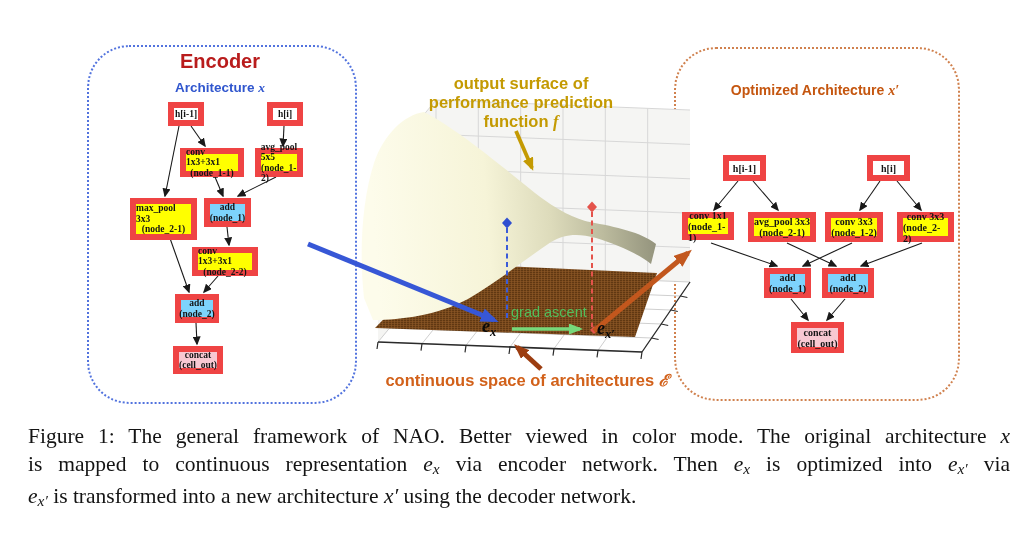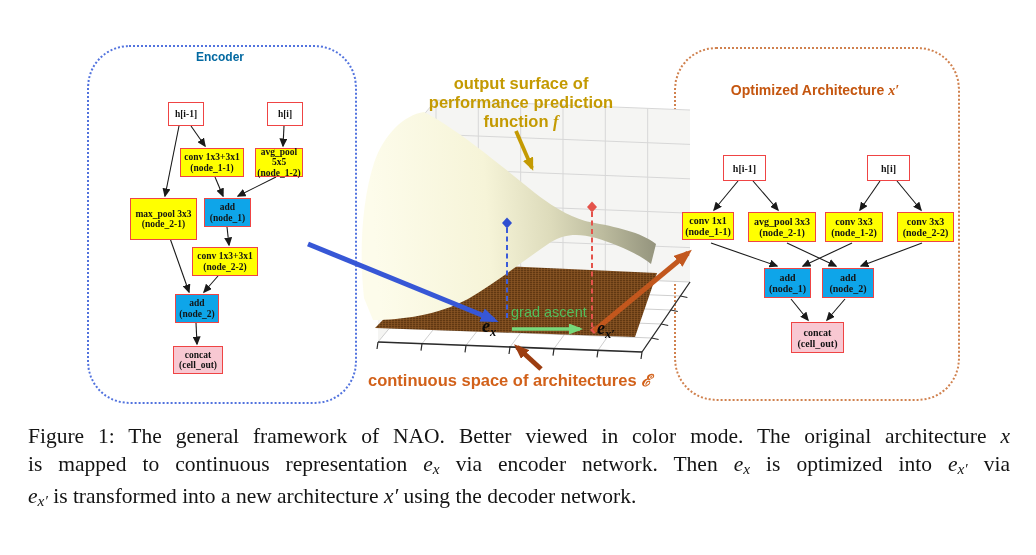--- a/index.html
+++ b/index.html
@@ -6,39 +6,39 @@
   #page{position:relative;width:1036px;height:555px;background:#ffffff;overflow:hidden;
         font-family:"Liberation Sans",sans-serif}
   .abs{position:absolute}
   
   .frame{position:absolute;border-radius:42px;z-index:0}
   #enc-frame{left:87px;top:45px;width:266px;height:355px;border:2px dotted #5273de}
   #dec-frame{left:674px;top:47px;width:282px;height:350px;border:2px dotted #d0814e}
   
   #gfx{position:absolute;left:0;top:0;z-index:1}
   
-  .node{position:absolute;z-index:2;box-sizing:border-box;border:1px solid #ef4444;
+  .node{position:absolute;z-index:2;box-sizing:border-box;border:6px solid #ef4444;
         display:flex;flex-direction:column;align-items:center;justify-content:center;
-        text-align:center;font-family:"Liberation Serif",serif;font-weight:bold;
+        text-align:left;font-family:"Liberation Serif",serif;font-weight:bold;
         font-size:9.5px;line-height:10.5px;color:#141414}
   .dec-node{font-size:10px;line-height:11px}
   .n-white{background:#ffffff}
   .n-yellow{background:#ffff00}
-  .n-green{background:#0ea5e9}
+  .n-green{background:#7dd3fc}
   .n-pink{background:#f8c8d2}
   
   .btitle{position:absolute;z-index:2;text-align:center;font-weight:bold}
-  #enc-title{left:87px;top:50px;width:266px;font-size:12px;color:#0369a1}
+  #enc-title{left:87px;top:50px;width:266px;font-size:20px;color:#b91c1c}
   #enc-sub{left:87px;top:80px;width:266px;font-size:13.5px;color:#3056ce}
   #dec-title{left:674px;top:54px;width:282px;font-size:20px;color:#c5560f}
   #dec-sub{left:674px;top:82px;width:282px;font-size:14px;color:#c5560f}
   
   #surface-label{left:393px;top:74px;width:256px;text-align:center;z-index:2;
                  font-weight:bold;font-size:16.5px;line-height:19px;color:#c49a02}
-  #space-label{left:368px;top:368px;width:318px;text-align:left;z-index:2;
+  #space-label{left:368px;top:368px;width:318px;text-align:center;z-index:2;
                font-weight:bold;font-size:16.5px;color:#d2611a}
   #grad-label{left:511px;top:304px;z-index:2;font-weight:normal;font-size:14.5px;color:#52be5b}
   .pt-label{position:absolute;z-index:2;font-family:"Liberation Serif",serif;
             font-weight:bold;font-style:italic;font-size:18px;color:#0a0a0a}
   #ex-label{left:482px;top:316px}
   #ex2-label{left:597px;top:318px}
   
   .mx{font-family:"Liberation Serif",serif;font-style:italic;font-weight:bold}
   .mi{font-family:"Liberation Serif",serif;font-style:italic}
   .i{font-style:italic}
@@ -157,20 +157,21 @@
       <path d="M711,243L777,266" marker-end="url(#ah)"></path>
       <path d="M787,243L836,266" marker-end="url(#ah)"></path>
       <path d="M852,243L803,266" marker-end="url(#ah)"></path>
       <path d="M922,243L861,266" marker-end="url(#ah)"></path>
       <path d="M791,299L808,320" marker-end="url(#ah)"></path>
       <path d="M845,299L827,320" marker-end="url(#ah)"></path>
     </g>
   </svg>
 
   <div id="enc-title" class="btitle">Encoder</div>
+  <div id="enc-sub" class="btitle"><span>Architecture </span><span class="mx">x</span></div>
   <div id="dec-sub" class="btitle"><span>Optimized Architecture </span><span class="mx">x′</span></div>
 
   <div class="node n-white" style="left:168px;top:102px;width:36px;height:24px">
     <span>h[i-1]</span>
     </div>
   <div class="node n-white" style="left:267px;top:102px;width:36px;height:24px">
     <span>h[i]</span>
     </div>
   <div class="node n-yellow" style="left:180px;top:148px;width:64px;height:29px">
     <span>conv 1x3+3x1</span>

